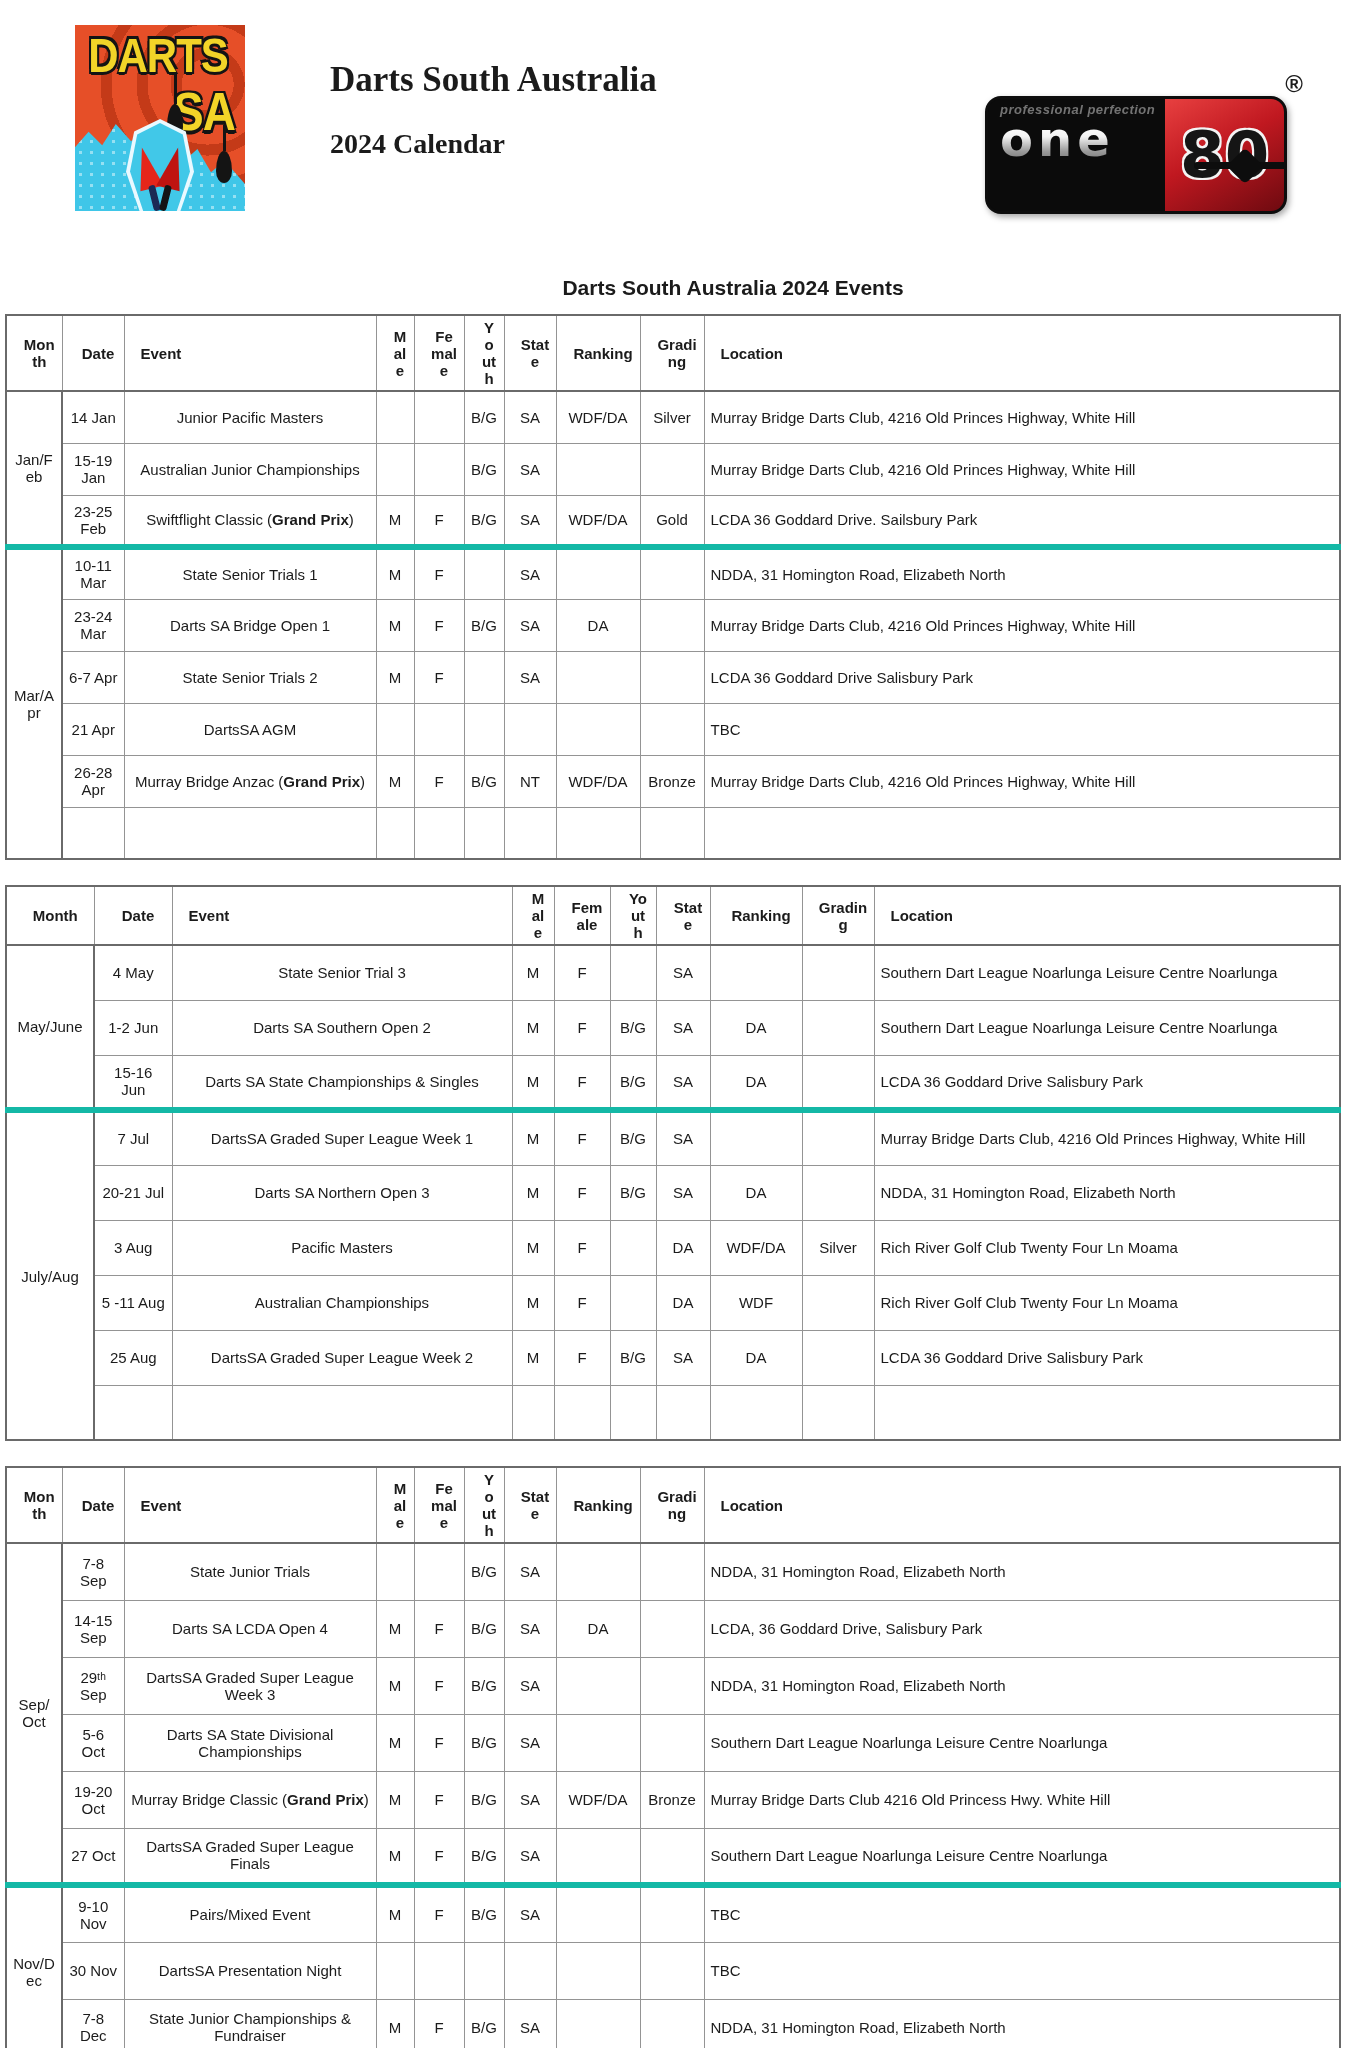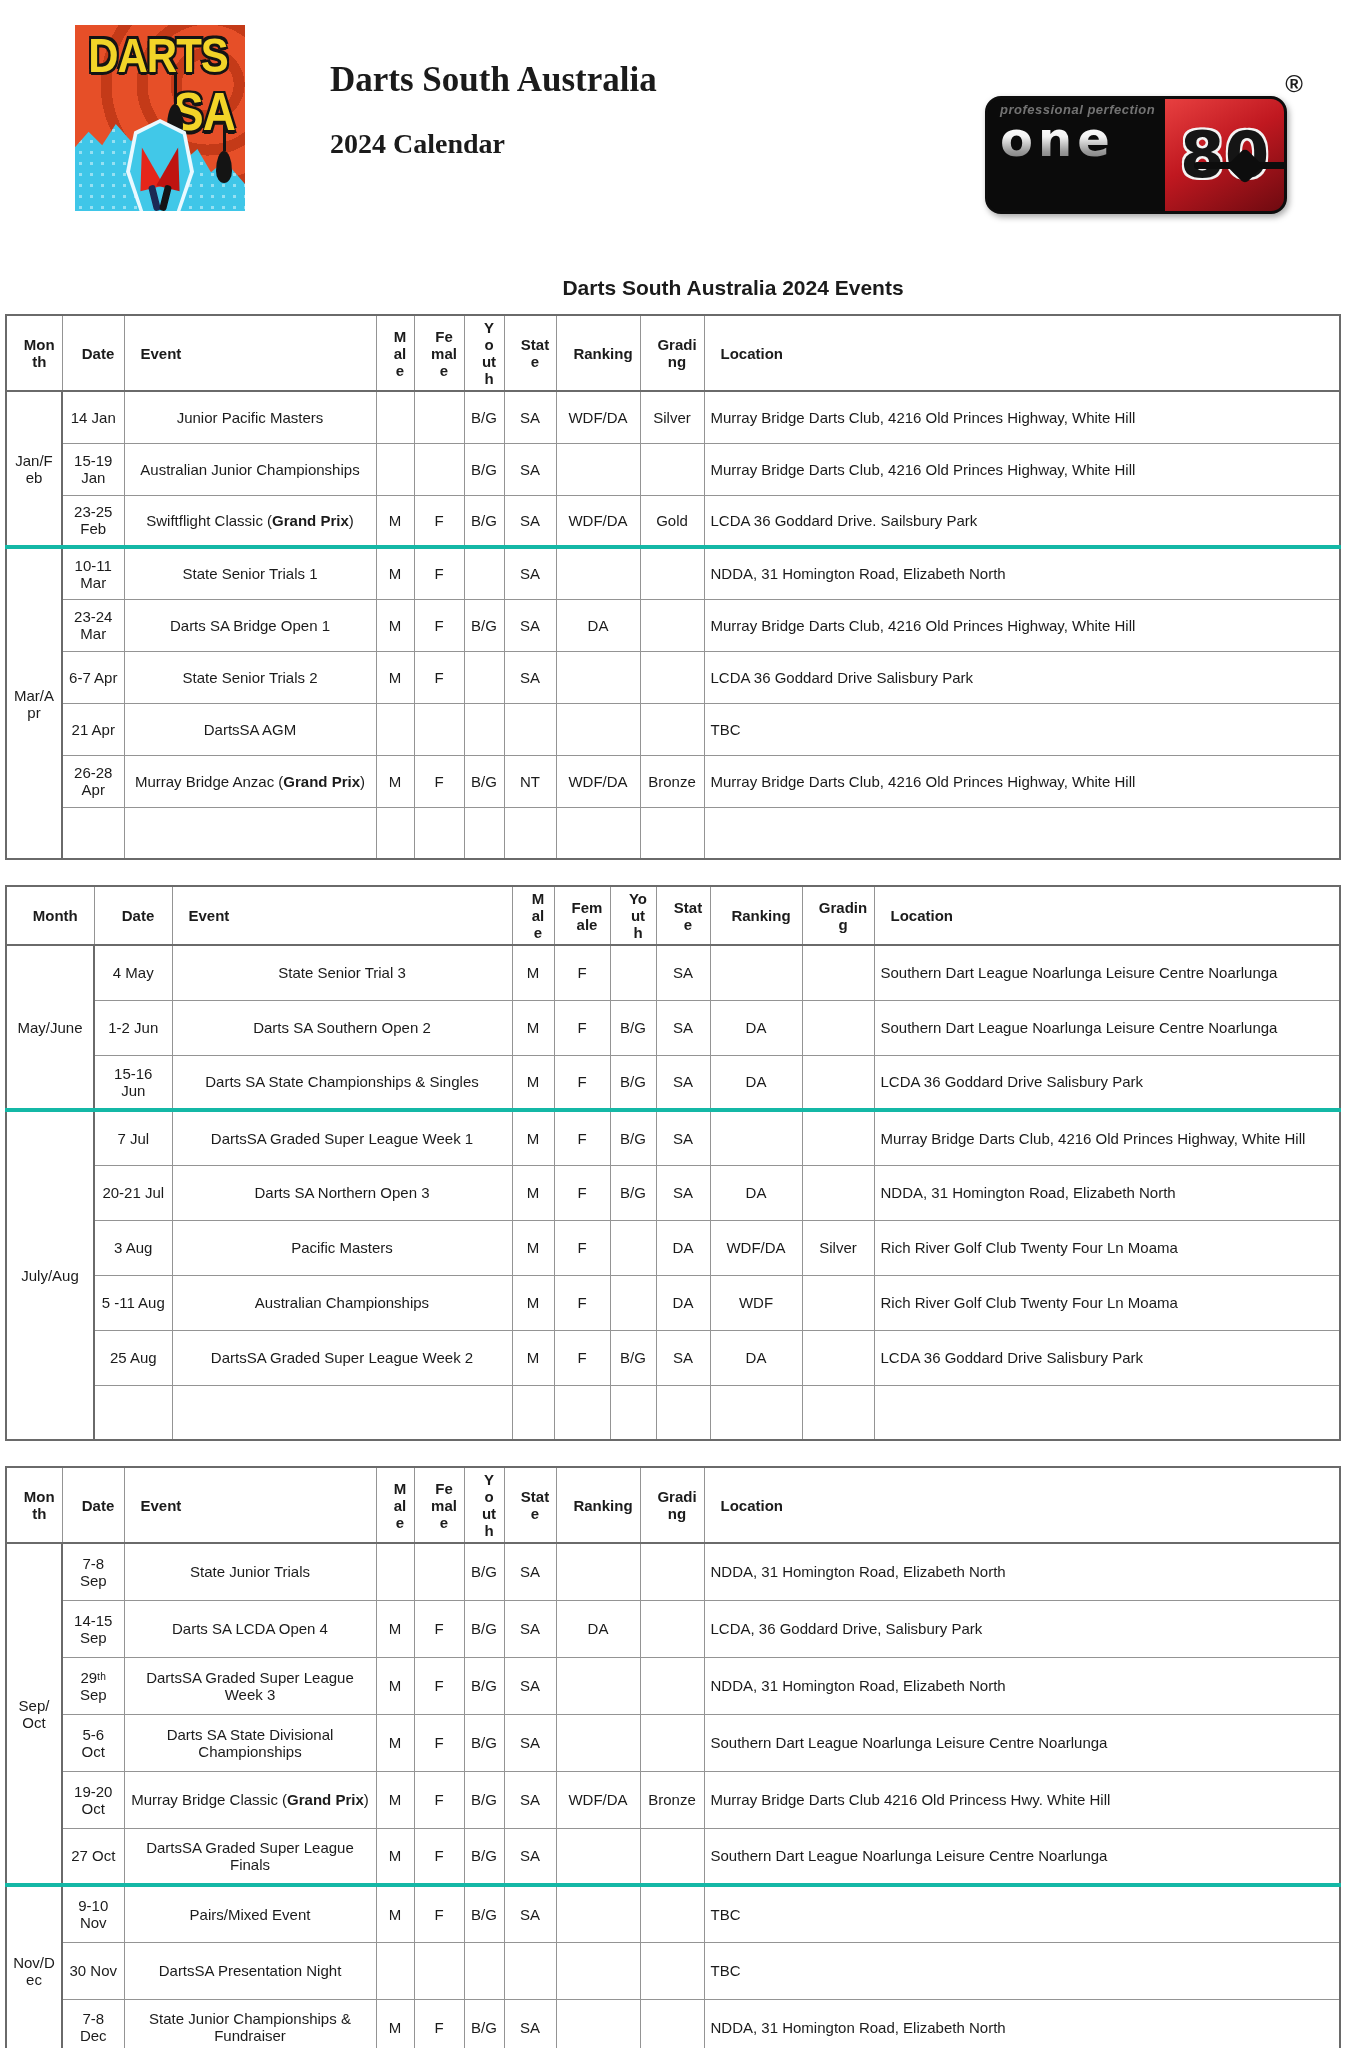--- a/index.html
+++ b/index.html
@@ -96,21 +96,21 @@
   table.events th, table.events td { border:1px solid #949494; padding:3px 6px;
     font-size:15px; vertical-align:middle; overflow:hidden; word-wrap:break-word; }
   table.events th { font-weight:bold; text-align:center; height:40px;
     border-bottom:2px solid #6a6a6a;padding-left:16px; }
   table.events th.c-event, table.events th.c-location { text-align:left; }
   table.events td { text-align:center; height:52px; }
   table.t2 td { height:55px; }
   table.t3 td { height:57px; }
   table.events td.c-location { text-align:left; }
   table.events td.c-month { border-right:2px solid #6a6a6a; border-left:2px solid #6a6a6a; }
-  table.events tr.section-start td { border-top:4px solid #14b8a6; }
+  table.events tr.section-start td { border-top:6px solid #14b8a6; }
 
   
   table.t1 col.c-month, table.t3 col.c-month { width:56px; }
   table.t1 col.c-date,  table.t3 col.c-date  { width:62px; }
   table.t1 col.c-event, table.t3 col.c-event { width:252px; }
   table.t1 col.c-male,  table.t3 col.c-male  { width:38px; }
   table.t1 col.c-female,table.t3 col.c-female{ width:50px; }
   table.t1 col.c-youth, table.t3 col.c-youth { width:40px; }
   table.t1 col.c-state, table.t3 col.c-state { width:52px; }
   table.t1 col.c-ranking,table.t3 col.c-ranking{ width:84px; }

